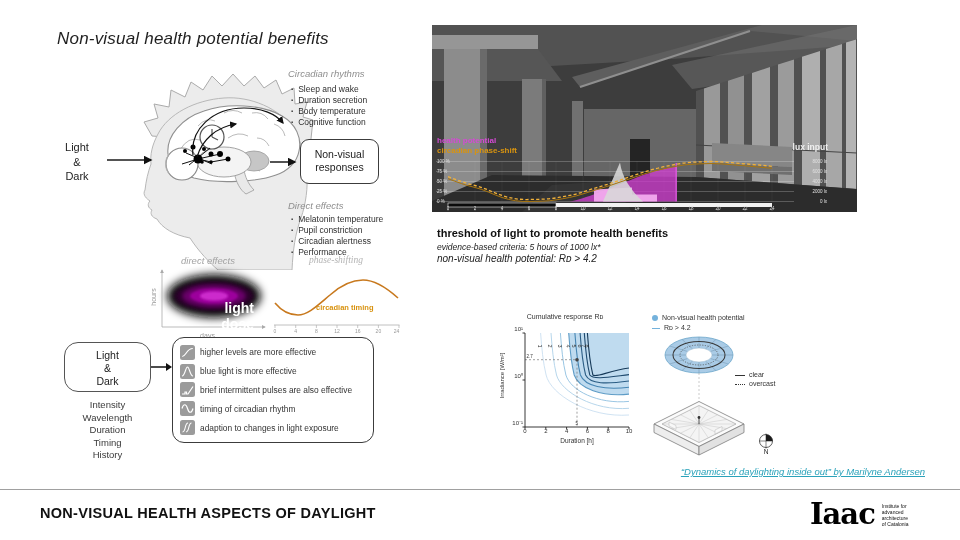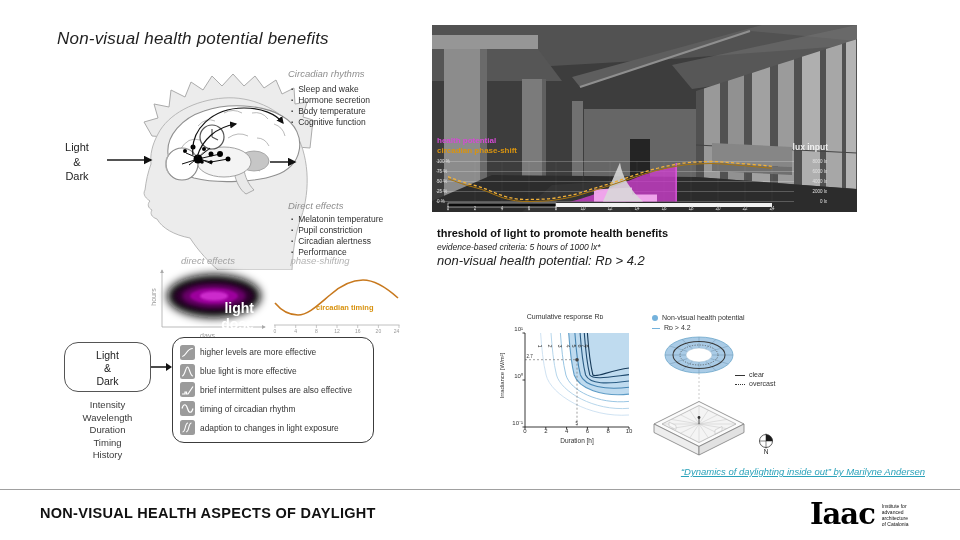--- a/index.html
+++ b/index.html
@@ -86,39 +86,43 @@
     <line x1="55" y1="102" x2="99" y2="102" stroke="#1a1a1a" stroke-width="1.5" marker-end="url(#ah)"></line>
     <line x1="218" y1="104" x2="243" y2="104" stroke="#1a1a1a" stroke-width="1.5" marker-end="url(#ah)"></line>
   </svg>
 
   <div class="abs ctr led" style="left:53px;top:140px;width:48px;">
     <div>Light</div>
     <div>&amp;</div>
     <div>Dark</div>
   </div>
 
+  <div class="abs rbox ctr" style="left:300px;top:139px;width:79px;height:45px;padding-top:8px;box-sizing:border-box;">
+    <div style="font-size:10.5px;line-height:13px;">Non-visual</div>
+    <div style="font-size:10.5px;line-height:13px;">responses</div>
+  </div>
 
   <div class="abs grayhead" style="left:288px;top:68px;">Circadian rhythms</div>
   <div class="abs blist" style="left:291px;top:84px;">
     <div>Sleep and wake</div>
-    <div>Hormone secretion</div>
+    <div>Duration secretion</div>
     <div>Body temperature</div>
     <div>Cognitive function</div>
   </div>
 
   <div class="abs grayhead" style="left:288px;top:200px;">Direct effects</div>
   <div class="abs blist" style="left:291px;top:214px;">
     <div>Melatonin temperature</div>
     <div>Pupil constriction</div>
     <div>Circadian alertness</div>
     <div>Performance</div>
   </div>
 
   <div class="abs ctr grayhead" style="left:153px;top:255px;width:110px;color:#a3a3a3;">direct effects</div>
-  <div class="abs ctr grayhead" style="left:256px;top:255px;width:128px;color:#b3b3b3;">phase-shifting</div>
+  <div class="abs ctr grayhead" style="left:272px;top:255px;width:128px;color:#b3b3b3;font-family:Liberation Serif, serif;">phase-shifting</div>
 
   <svg class="abs" style="left:150px;top:263px;" width="120" height="74" viewBox="0 0 120 74">
     <defs>
       <marker id="ag" markerWidth="6" markerHeight="6" refX="4" refY="2.5" orient="auto">
         <path d="M0,0 L5,2.5 L0,5 Z" fill="#aaa"></path>
       </marker>
       <filter id="b4" x="-40%" y="-40%" width="180%" height="180%">
           <feGaussianBlur stdDeviation="4"></feGaussianBlur>
         </filter>
       <filter id="b2" x="-40%" y="-40%" width="180%" height="180%">
@@ -330,21 +334,21 @@
     <span class="ovl-tick" style="left:628px;top:206px;">14</span>
     <span class="ovl-tick" style="left:655px;top:206px;">16</span>
     <span class="ovl-tick" style="left:682px;top:206px;">18</span>
     <span class="ovl-tick" style="left:709px;top:206px;">20</span>
     <span class="ovl-tick" style="left:736px;top:206px;">22</span>
     <span class="ovl-tick" style="left:763px;top:206px;">24</span>
   </div>
 
   <div class="abs bold" style="left:437px;top:227px;font-size:11px;color:#111;">threshold of light to promote health benefits</div>
   <div class="abs it" style="left:437px;top:242px;font-size:8.5px;color:#222;">evidence-based criteria: 5 hours of 1000 lx*</div>
-  <div class="abs it" style="left:437px;top:253px;font-size:13px;color:#222;">non-visual health potential: Rᴅ &gt; 4.2</div>
+  <div class="abs it" style="left:437px;top:253px;font-size:10px;color:#222;">non-visual health potential: Rᴅ &gt; 4.2</div>
 
   <div class="abs" style="left:495px;top:310px;width:145px;height:146px;">
     <div class="abs ctr" style="left:4px;top:3px;width:132px;font-size:7px;color:#333;">Cumulative response Rᴅ</div>
     <svg class="abs" style="left:2px;top:15px;" width="140" height="112" viewBox="0 0 140 112">
       <path d="M71.7,8 C72.7,22 74.2,38 77.2,50 C81.7,63.4 104.9,72.1 132,69.1 L132,8 Z" fill="#aacfea" fill-opacity=".75"></path>
       <g fill="none">
         <path d="M43.6,8 C44.6,22 46.1,38 49.1,50 C53.6,69.7 92.2,93 132,90" stroke="#c9dff0" stroke-width=".9"></path>
         <path d="M54,8 C55,22 56.5,38 59.5,50 C64,66.7 96.9,86.3 132,83.3" stroke="#aed1e9" stroke-width=".9"></path>
         <path d="M63.4,8 C64.4,22 65.9,38 68.9,50 C73.4,65.6 101.1,79.4 132,76.4" stroke="#8fc0e0" stroke-width=".9"></path>
         <path d="M71.7,8 C72.7,22 74.2,38 77.2,50 C81.7,63.4 104.9,72.1 132,69.1" stroke="#5e9cc6" stroke-width="1.1"></path>

